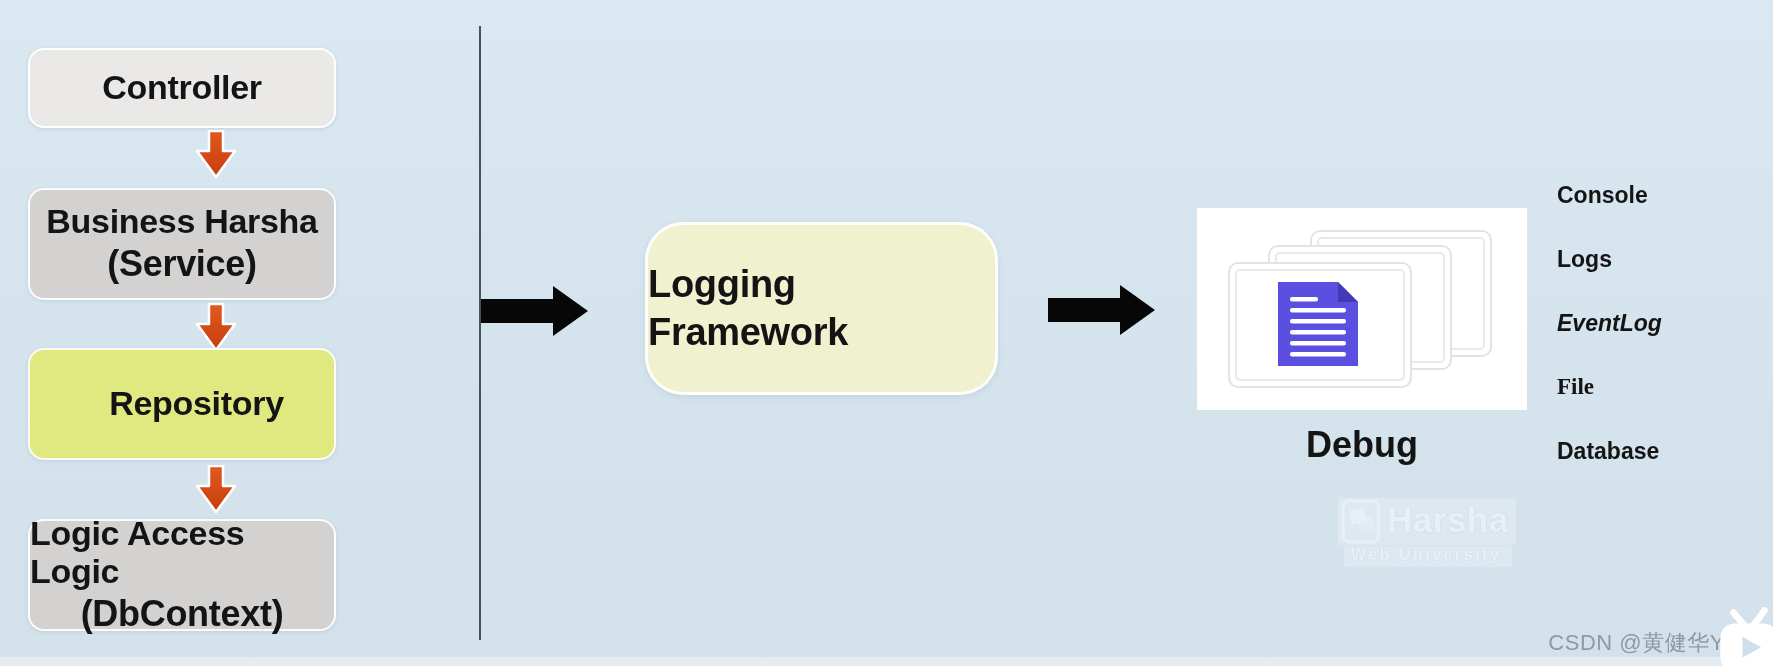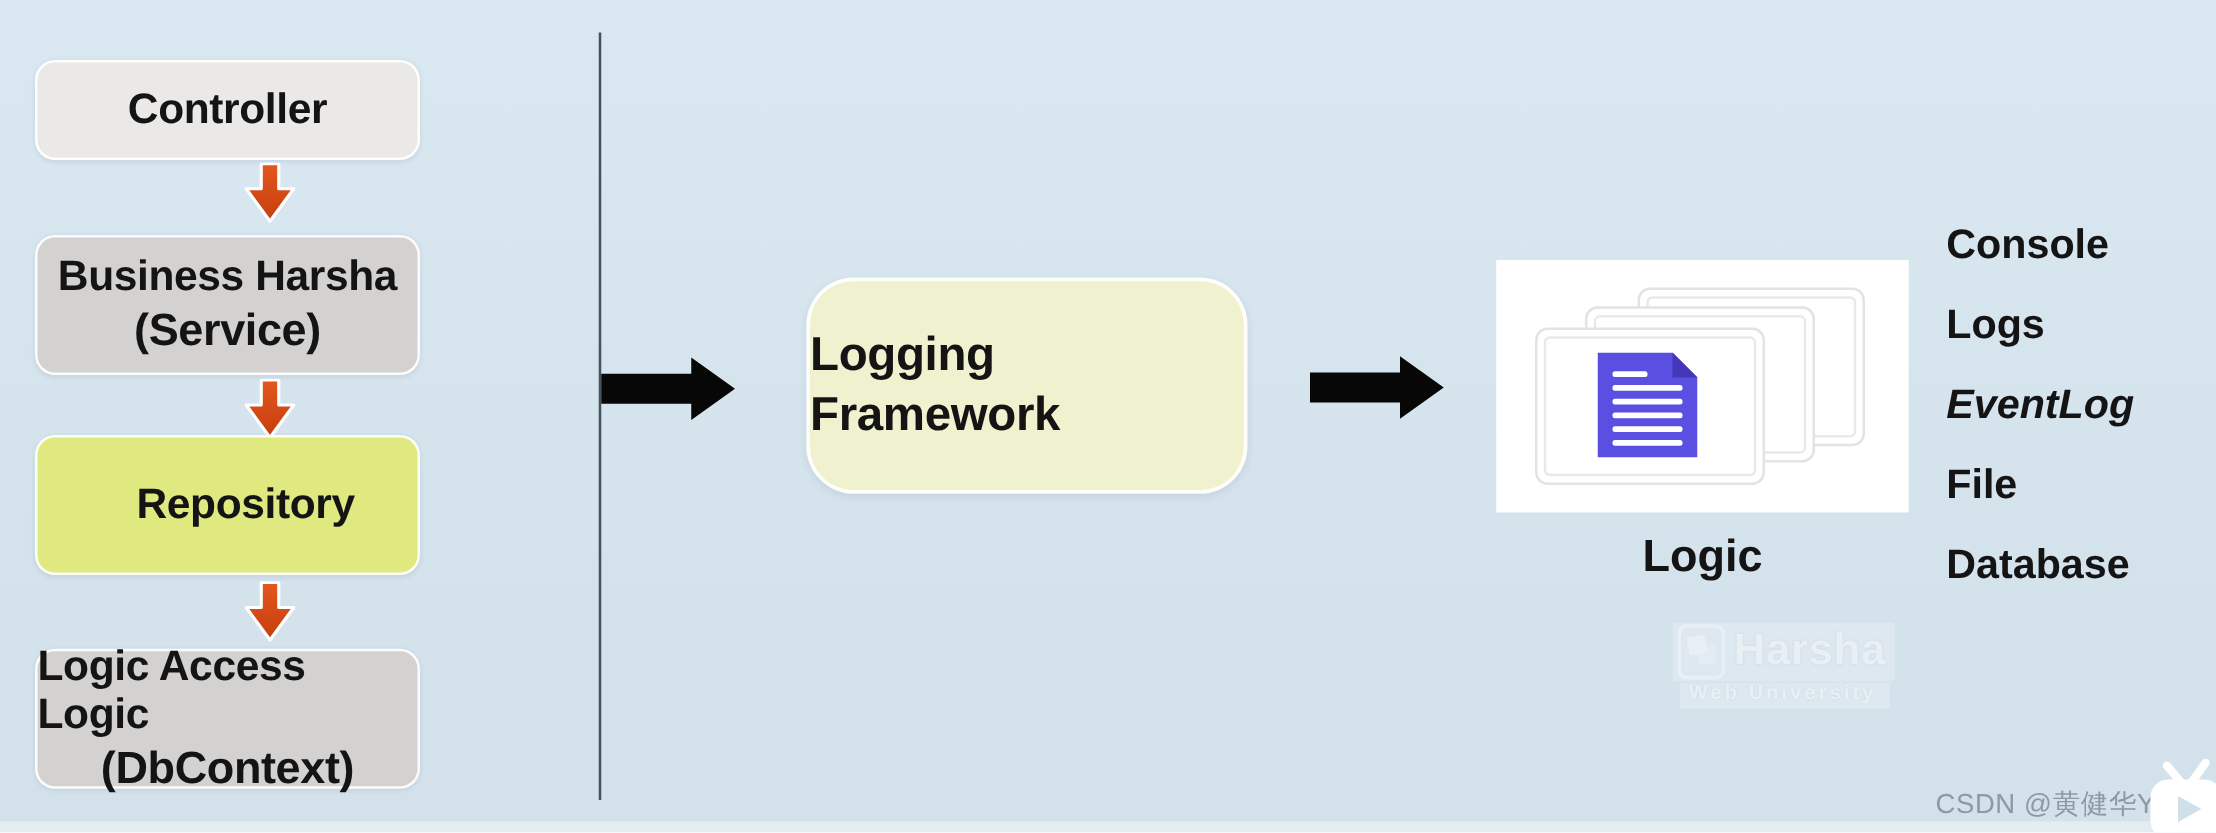--- a/index.html
+++ b/index.html
@@ -41,23 +41,23 @@
   .logs-panel { position:absolute; left:1197px; top:208px; width:330px; height:202px; background:#ffffff; }
   .card { position:absolute; background:#fff; border:2px solid #e3e3e3; border-radius:10px; box-sizing:border-box; }
   .card::after { content:""; position:absolute; inset:5px; border:2px solid #e9e9e9; border-radius:5px; }
   #card-back  { left:113px; top:22px; width:182px; height:127px; }
   #card-mid   { left:71px;  top:37px; width:184px; height:125px; }
   #card-front { left:31px;  top:54px; width:184px; height:126px; }
   .doc-icon { position:absolute; left:81px; top:74px; width:80px; height:84px; }
   .logs-label { position:absolute; left:1197px; top:424px; width:330px; text-align:center;
     font-size:36px; font-weight:700; }
   
-  .output-item { position:absolute; left:1557px; font-size:33px; font-weight:700;
+  .output-item { position:absolute; left:1557px; font-size:23px; font-weight:700;
     line-height:40px; white-space:nowrap; }
-  #out0 { top:175px; } #out1 { top:239px; } #out2 { top:303px;font-style:italic; } #out3 { top:367px; } #out4 { top:431px; }
+  #out0 { top:175px; } #out1 { top:239px; } #out2 { top:303px;font-style:italic; } #out3 { top:367px;font-family:Liberation Serif, serif; } #out4 { top:431px; }
   
   .watermark { position:absolute; left:1338px; top:498px; width:178px; height:70px; opacity:0.5; }
   .wm-row-bg { position:absolute; left:0; top:0; width:178px; height:47px; background:rgba(255,255,255,0.40); border-radius:3px; }
   .wm-band   { position:absolute; left:6px; top:48px; width:168px; height:21px; background:rgba(255,255,255,0.45); }
   .wm-iconbox { position:absolute; left:3px; top:1px; width:40px; height:45px; }
   .wm-brand { position:absolute; left:49px; top:2px; font-size:35px; font-weight:700; color:#ffffff;
     letter-spacing:0.5px; text-shadow:0 0 2px rgba(160,175,185,0.6); }
   .wm-sub { position:absolute; left:13px; top:48px; font-size:16px; font-weight:700; color:#ffffff;
     letter-spacing:2.5px; text-shadow:0 0 2px rgba(160,175,185,0.5); }
   
@@ -129,21 +129,21 @@
       <path d="M0,0 H60 L80,20 V84 H0 Z" fill="#5a4fe0"></path>
       <path d="M60,0 L80,20 H60 Z" fill="#4238b8"></path>
       <rect x="12" y="15" width="28" height="4.5" rx="2" fill="#ffffff"></rect>
       <rect x="12" y="26" width="56" height="4.5" rx="2" fill="#ffffff"></rect>
       <rect x="12" y="37" width="56" height="4.5" rx="2" fill="#ffffff"></rect>
       <rect x="12" y="48" width="56" height="4.5" rx="2" fill="#ffffff"></rect>
       <rect x="12" y="59" width="56" height="4.5" rx="2" fill="#ffffff"></rect>
       <rect x="12" y="70" width="56" height="4.5" rx="2" fill="#ffffff"></rect>
     </svg>
   </div>
-  <div class="logs-label">Logic</div>
+  <div class="logs-label">Debug</div>
 
   <div class="output-item" id="out0">Console</div>
   <div class="output-item" id="out1">Logs</div>
   <div class="output-item" id="out2">EventLog</div>
   <div class="output-item" id="out3">File</div>
   <div class="output-item" id="out4">Database</div>
 
   <div class="watermark">
     <div class="wm-row-bg"></div>
     <div class="wm-band"></div>

